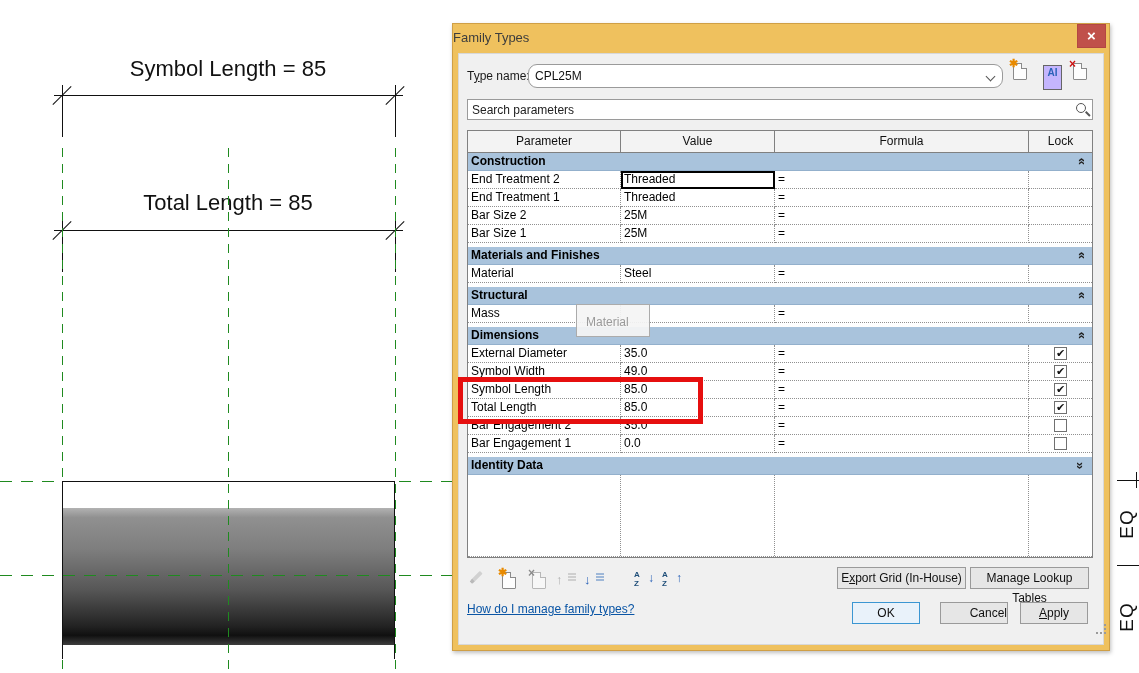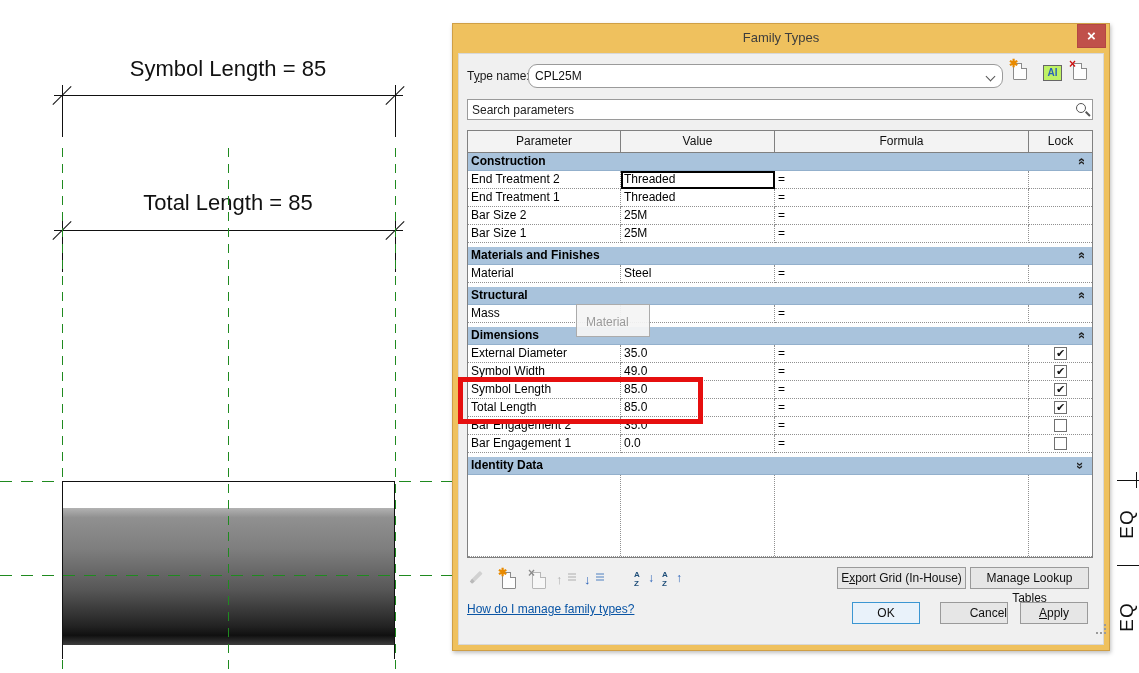--- a/index.html
+++ b/index.html
@@ -21,21 +21,21 @@
     background:linear-gradient(180deg,#b2b2b2 0%,#909090 7%,#7e7e7e 30%,#565656 60%,#232323 86%,#101010 93%,#3d3d3d 100%);
   }
   .eq-label { font-size:19px; color:#111; text-align:center; transform:rotate(-90deg); letter-spacing:1px; }
 
   
   #dialog {
     position:absolute; left:452px; top:23px; width:658px; height:628px;
     background:#efc15e; border:1px solid #cf9f46; box-shadow:1px 2px 4px rgba(0,0,0,0.25);
   }
   #titlebar { position:relative; height:29px; }
-  #title { position:absolute; left:0; right:0; top:6px; text-align:center; font-size:13px; color:#3d3d3d; }
+  #title { position:absolute; left:0; right:0; top:6px; font-size:13px; color:#3d3d3d; }
   #close-btn {
     position:absolute; right:3px; top:0; width:29px; height:24px; background:#c0504a;
     color:#fff; font-size:15px; font-weight:bold; text-align:center; line-height:22px; cursor:pointer;
     border:1px solid #b34742;
   }
   #dlg-content {
     position:absolute; left:5px; right:5px; top:29px; bottom:5px; background:#f0f0f0;
     border:1px solid #d8d8d8;
   }
   
@@ -52,21 +52,21 @@
   }
   .mini-page {
     position:relative; width:14px; height:17px; background:#fdfdfd; border:1px solid #8a8a8a;
     border-radius:1px;
   }
   .mini-page::after { content:""; position:absolute; right:-1px; top:-1px; width:5px; height:5px;
     background:#f0f0f0; border-left:1px solid #8a8a8a; border-bottom:1px solid #8a8a8a; }
   .badge { position:absolute; font-weight:bold; }
   .badge.star { left:-5px; top:-7px; color:#e88a00; font-size:11px; }
   .badge.delx { left:-5px; top:-7px; color:#cc1111; font-size:12px; }
-  .ai-box { width:19px; height:16px; border:1px solid #666; background:#bef264; color:#2a62b8;
+  .ai-box { width:19px; height:25px; border:1px solid #666; background:#c4b5fd; color:#2a62b8;
     font-size:10px; font-weight:bold; text-align:center; line-height:13px; }
 
   #search-box { left:467px; top:99px; width:626px; height:21px; background:#fff; border:1px solid #9a9a9a; }
   #search-box .ph { position:absolute; left:4px; top:3px; font-size:12px; color:#222; }
   .mag { position:absolute; right:6px; top:3px; width:10px; height:10px; border:1.5px solid #555; border-radius:50%; }
   .mag::after { content:""; position:absolute; left:8px; top:9px; width:6px; height:1.5px; background:#555; transform:rotate(45deg); }
 
   
   #param-table { left:467px; top:130px; width:626px; background:#fff; border:1px solid #808080; }
   .t-row { display:grid; grid-template-columns:153px 154px 254px 1fr; height:18px; }

